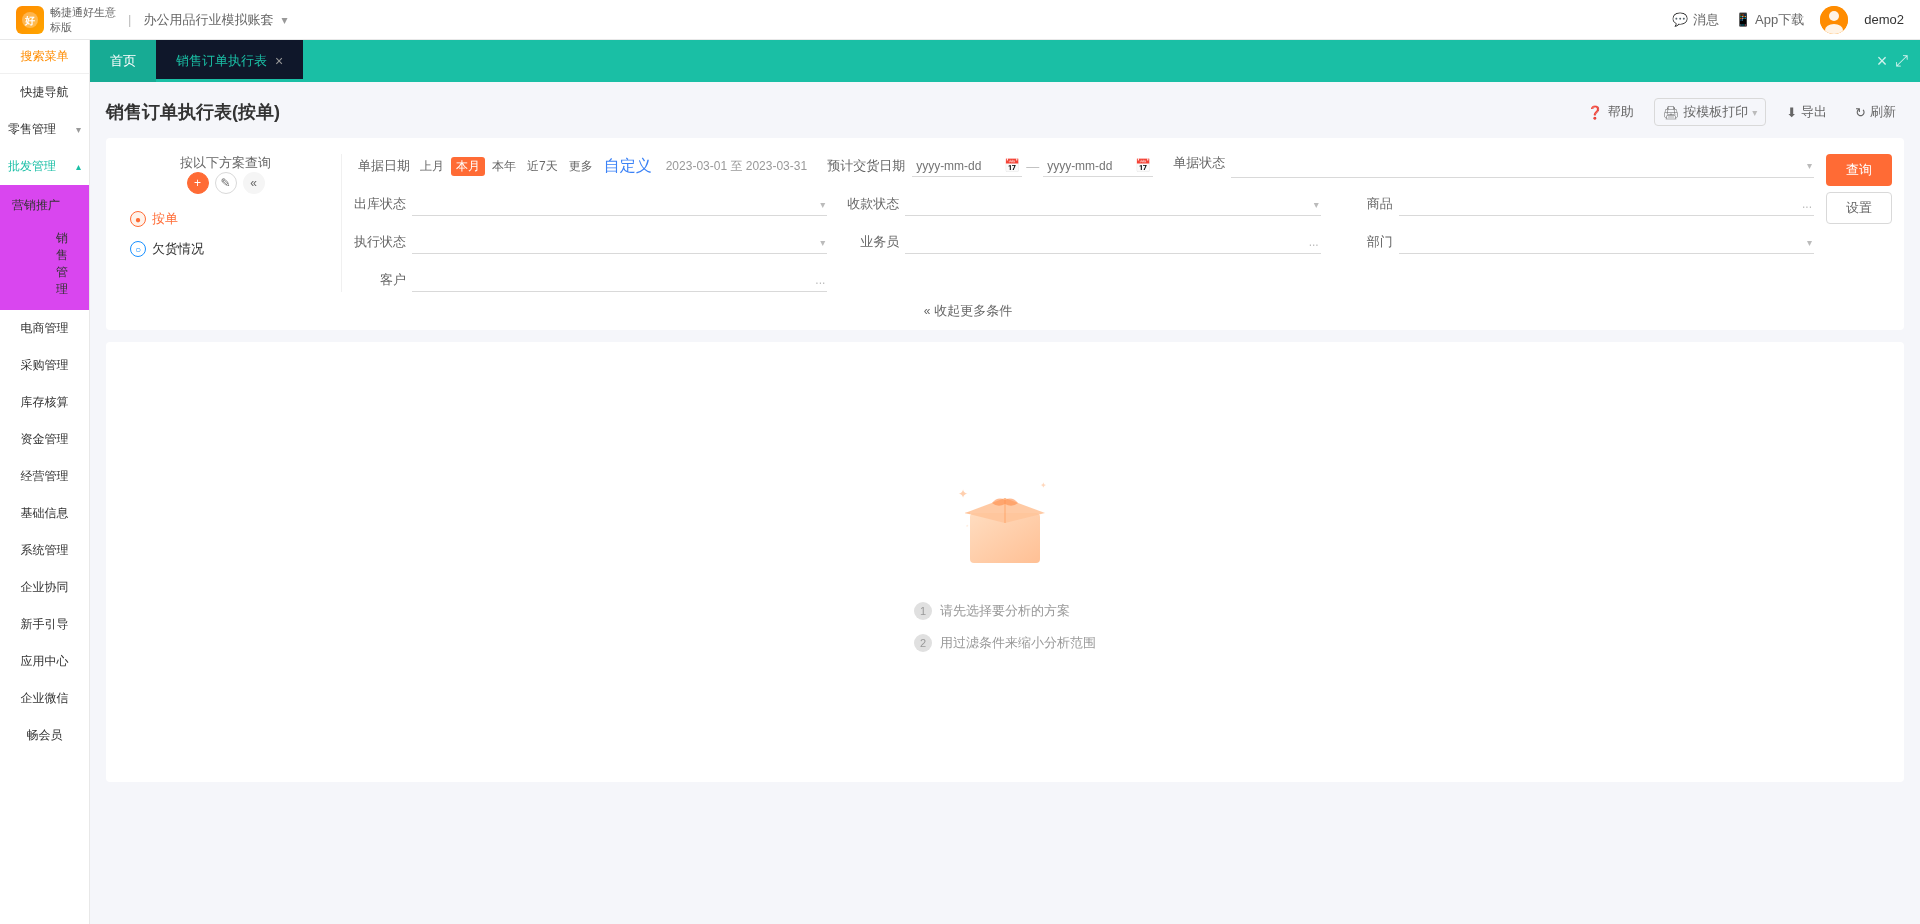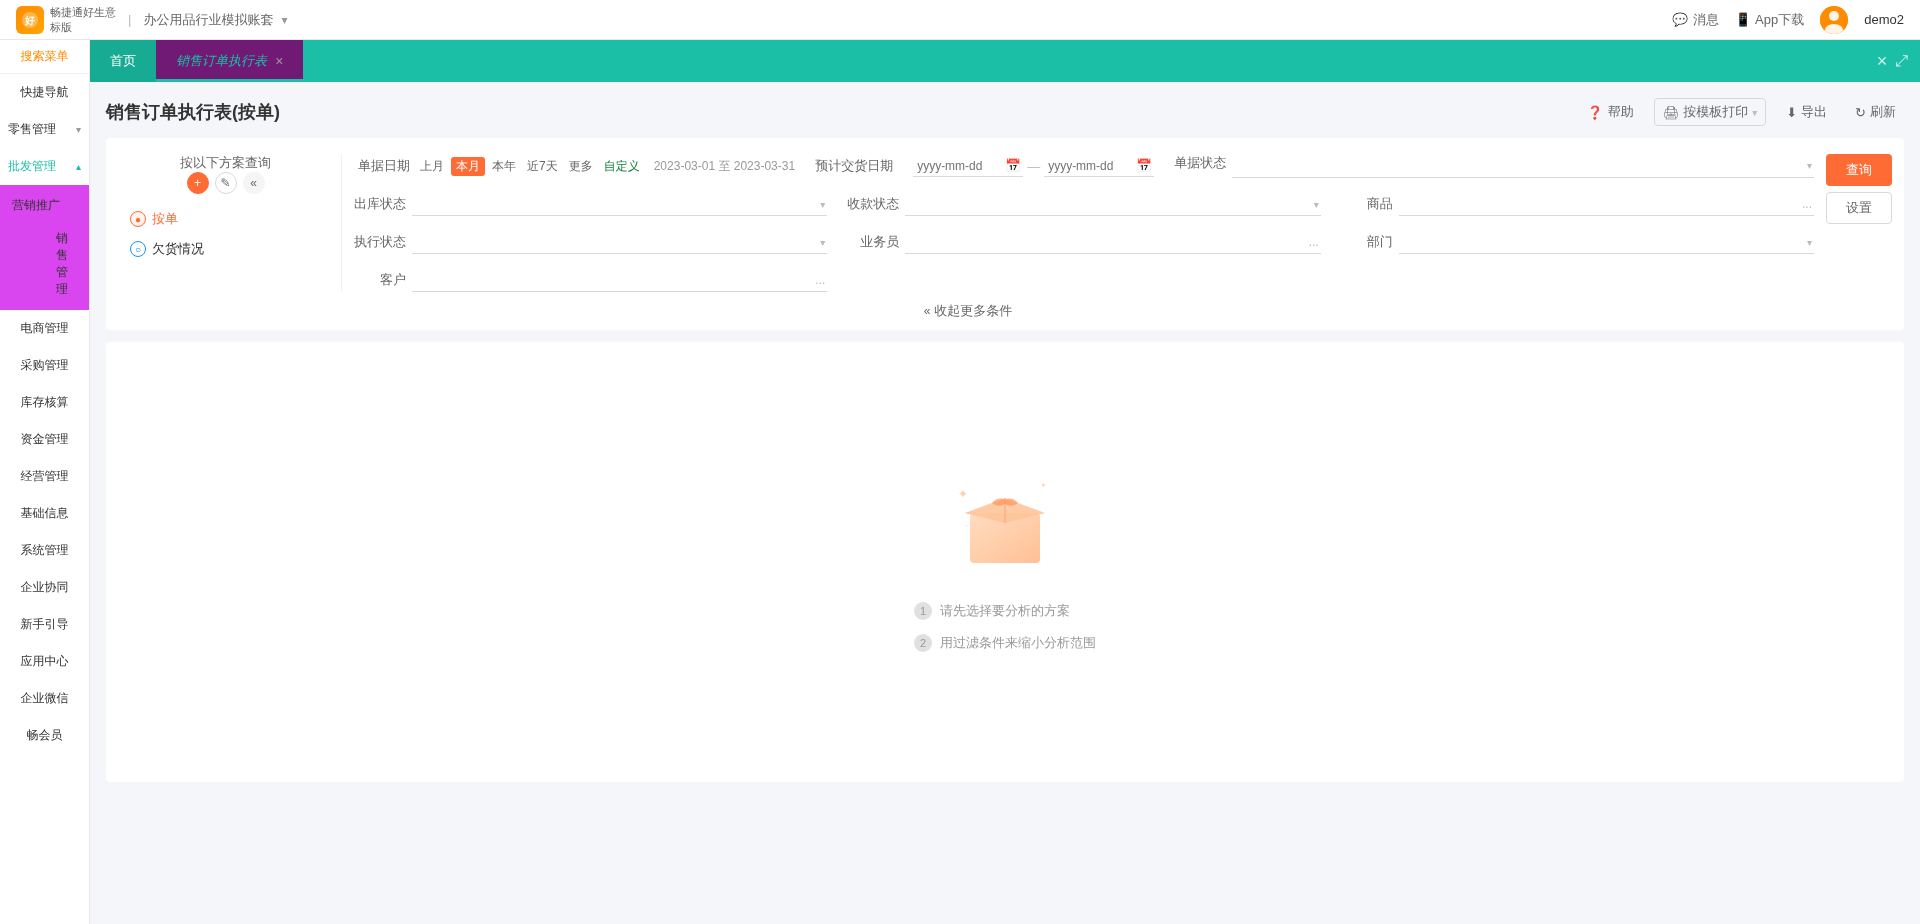--- a/index.html
+++ b/index.html
@@ -24,21 +24,21 @@
 
     .sidebar-top { padding: 8px 4px; font-size: 12px; color: #ff8c00; text-align: center; cursor: pointer; border-bottom: 1px solid #f0f0f0; }
     .sidebar-menu-item { padding: 10px 4px; text-align: center; font-size: 12px; color: #333; cursor: pointer; position: relative; }
     .sidebar-menu-item.has-sub { display: flex; align-items: center; justify-content: center; gap: 20px; }
     .sub-arrow { font-size: 10px; color: #999; }
 
     
     .tab-bar { height: 42px; background: #1abfa5; display: flex; align-items: center; padding: 0 0 0 0; flex-shrink: 0; }
     .tab-item { height: 42px; display: flex; align-items: center; padding: 0 20px; font-size: 13px; color: rgba(255,255,255,0.85); cursor: pointer; position: relative; }
     .tab-item.home-tab { background: rgba(0,0,0,0.1); color: white; font-weight: 500; }
-    .tab-item.active-tab { background: #701a75; color: #1abfa5; font-weight: 500; border-radius: 0; font-style: italic; }
+    .tab-item.active-tab { background: #0f172a; color: #1abfa5; font-weight: 500; border-radius: 0; }
     .tab-close { margin-left: 8px; color: #999; font-size: 14px; cursor: pointer; }
     .tab-bar-right { margin-left: auto; display: flex; align-items: center; padding-right: 12px; gap: 8px; }
     .tab-bar-btn { color: rgba(255,255,255,0.8); cursor: pointer; font-size: 16px; }
 
     
     .content-area { flex: 1; display: flex; flex-direction: column; overflow: hidden; background: #f5f6fa; }
 
     
     .page-content { flex: 1; overflow-y: auto; padding: 16px; }
 
@@ -236,26 +236,26 @@
               <div style="display:flex; align-items:center; gap:20px; margin-bottom:14px; flex-wrap:wrap;">
 
                 <div style="display:flex; align-items:center; gap:6px;">
                   <span class="date-label" style="font-size:13px; color:#666; white-space:nowrap; width:56px; text-align:right;">单据日期</span>
                   <div style="display:flex; align-items:center; gap:3px;">
                     <span class="dtab" style="font-size:12px; color:#666; cursor:pointer; padding:1px 4px;">上月</span>
                     <span class="dtab active" style="font-size:12px; cursor:pointer; padding:1px 5px; background:#ff6b35; color:white; border-radius:3px;">本月</span>
                     <span class="dtab" style="font-size:12px; color:#666; cursor:pointer; padding:1px 4px;">本年</span>
                     <span class="dtab" style="font-size:12px; color:#666; cursor:pointer; padding:1px 4px;">近7天</span>
                     <span class="dtab" style="font-size:12px; color:#666; cursor:pointer; padding:1px 4px;">更多</span>
-                    <span class="dtab" style="font-size:12px; color:#15803d; cursor:pointer; padding:1px 4px;">自定义</span>
+                    <span class="dtab" style="font-size:16px; color:#3b82f6; cursor:pointer; padding:1px 4px;">自定义</span>
                   </div>
                   <span style="font-size:12px; color:#999; margin-left:4px;">2023-03-01 至 2023-03-31</span>
                 </div>
 
-                <div style="display:flex; align-items:center; gap:20px;">
+                <div style="display:flex; align-items:center; gap:7px;">
                   <span style="font-size:13px; color:#666; white-space:nowrap;">预计交货日期</span>
                   <div style="display:flex; align-items:center; gap:4px;">
                     <div style="position:relative; display:inline-flex; align-items:center; border-bottom:1px solid #d9d9d9;">
                       <input type="text" class="date-in" style="width: 110px; border: none; background: transparent; outline: none; font-size: 12px; color: rgb(153, 153, 153); padding: 3px 22px 3px 4px;" placeholder="yyyy-mm-dd">
                       <span style="position:absolute; right:2px; color:#1abfa5; font-size:13px; cursor:pointer;">📅</span>
                     </div>
                     <span style="color:#bbb;">—</span>
                     <div style="position:relative; display:inline-flex; align-items:center; border-bottom:1px solid #d9d9d9;">
                       <input type="text" class="date-in" style="width: 110px; border: none; background: transparent; outline: none; font-size: 12px; color: rgb(153, 153, 153); padding: 3px 22px 3px 4px;" placeholder="yyyy-mm-dd">
                       <span style="position:absolute; right:2px; color:#1abfa5; font-size:13px; cursor:pointer;">📅</span>

